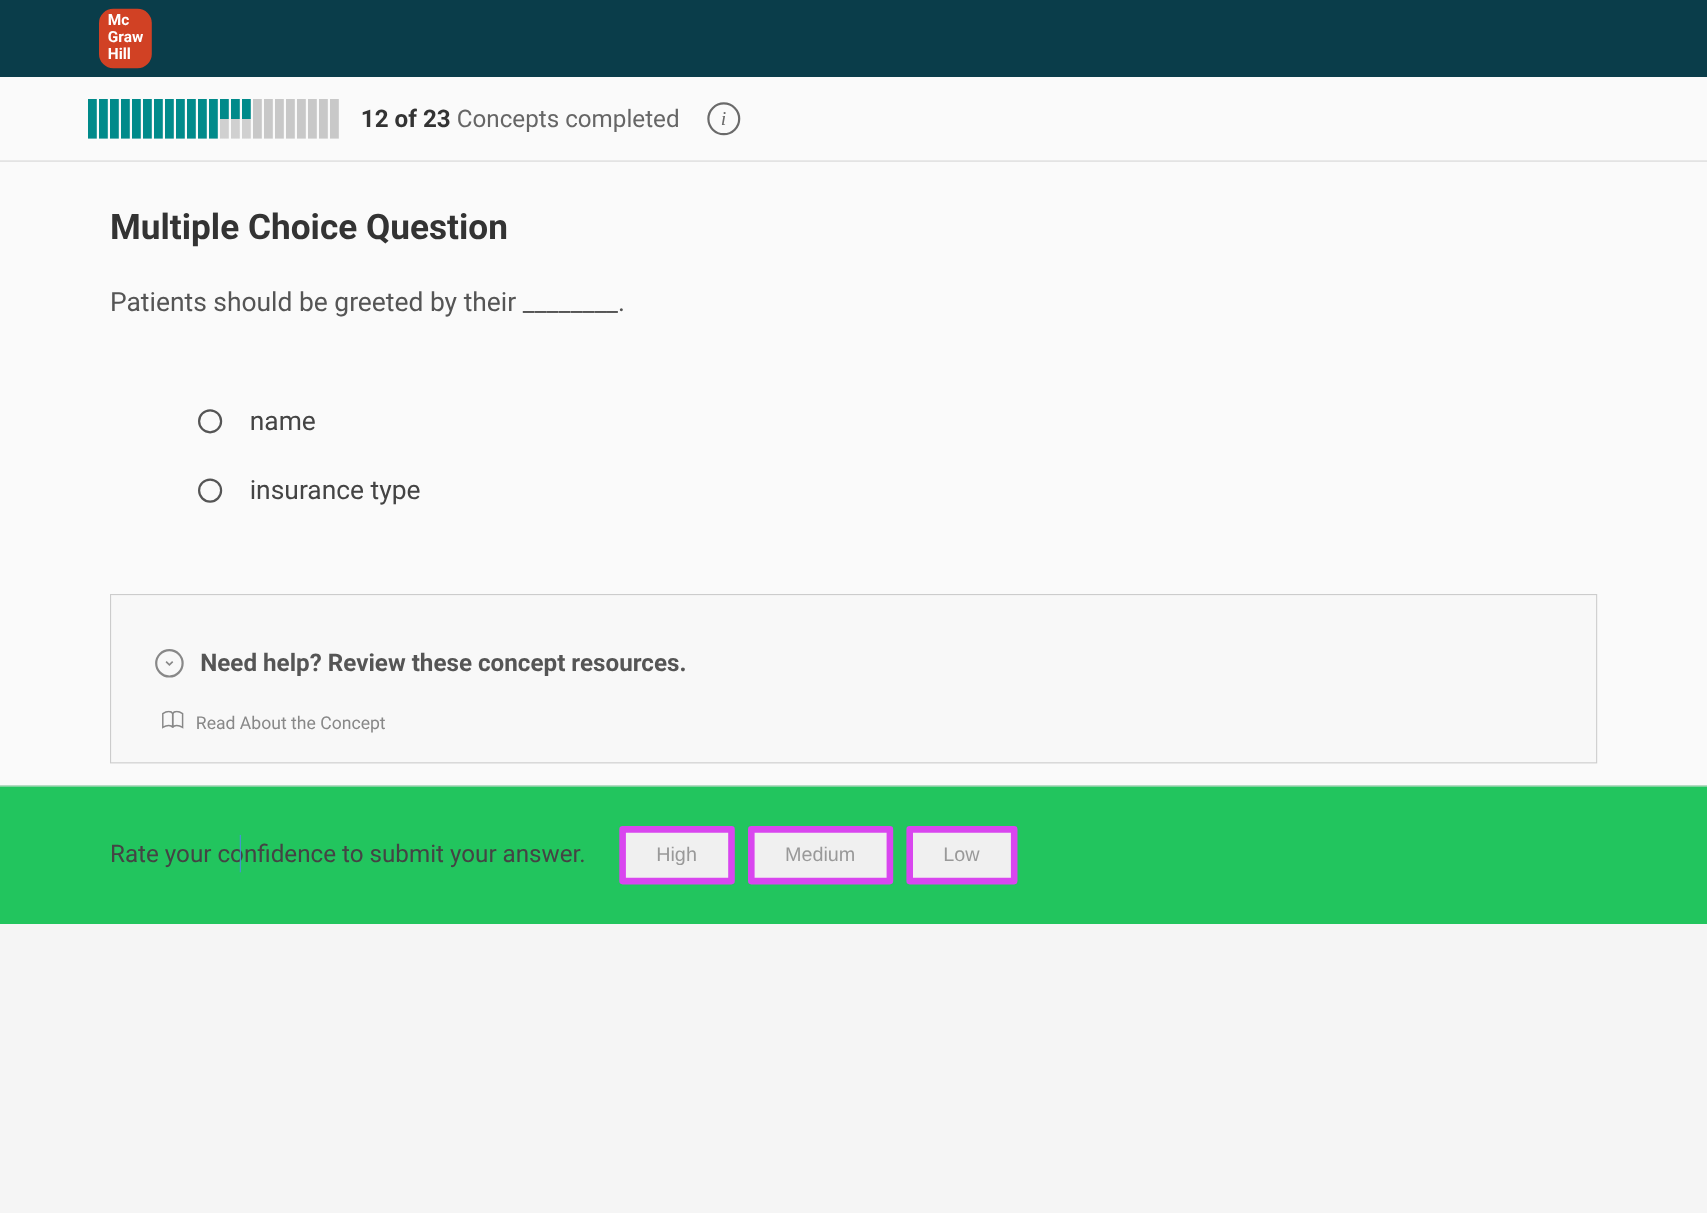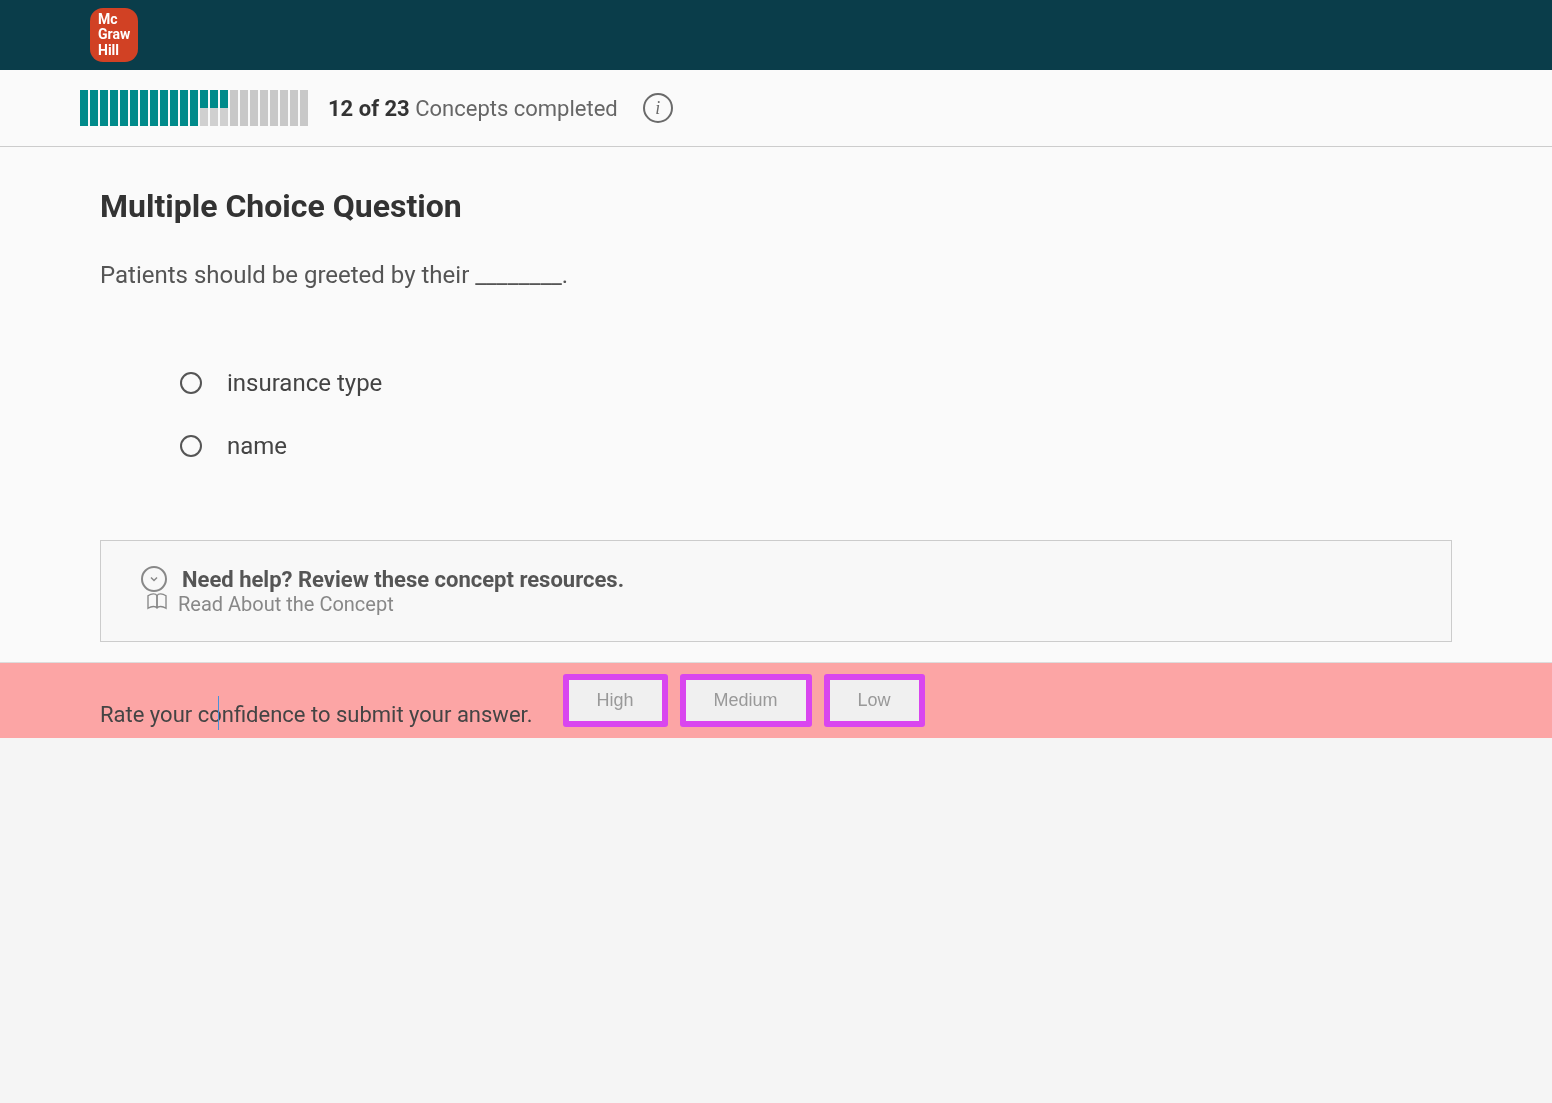--- a/index.html
+++ b/index.html
@@ -115,20 +115,21 @@
     .help-panel {
       margin: 80px 0 0;
       border: 1px solid #ccc;
       background: #f8f8f8;
       padding: 25px 40px;
     }
     .help-header {
       display: flex;
       align-items: center;
       cursor: pointer;
+      margin-top: 24px;
     }
     .chevron-circle {
       width: 26px;
       height: 26px;
       border: 2px solid #888;
       border-radius: 50%;
       display: flex;
       align-items: center;
       justify-content: center;
       margin-right: 15px;
@@ -136,35 +137,36 @@
     .chevron-circle svg {
       width: 12px;
       height: 12px;
     }
     .help-text {
       font-size: 22px;
       font-weight: 700;
       color: #555;
     }
     .read-about {
+      margin-top: 30px;
       padding-left: 5px;
-      font-size: 20px;
+      font-size: 16px;
       color: #888;
       display: flex;
       align-items: center;
       gap: 10px;
     }
     .book-icon {
       display: inline-block;
     }
     .footer-bar {
       display: flex;
-      align-items: flex-end;
-      padding: 11px 100px;
-      background: #fca5a5;
+      align-items: center;
+      padding: 36px 100px;
+      background: #22c55e;
       border-top: 1px solid #ddd;
     }
     .confidence-text {
       font-size: 22px;
       color: #444;
       margin-right: 30px;
     }
     .conf-btn {
       padding: 10px 28px;
       border: 6px solid #d946ef;
@@ -232,25 +234,25 @@
   <div class="info-icon">i</div>
 </div>
 
 <div class="main-content">
   <h1 class="question-title">Multiple Choice Question</h1>
   <p class="question-text">Patients should be greeted by their ________.</p>
 
   <div class="options" id="options-list">
       <div class="option">
         <span class="radio-circle"></span>
-        <span class="option-text">insurance type</span>
+        <span class="option-text">name</span>
       </div>
       <div class="option">
         <span class="radio-circle"></span>
-        <span class="option-text">name</span>
+        <span class="option-text">insurance type</span>
       </div>
     </div>
 
   <div class="help-panel">
     <div class="help-header">
       <span class="chevron-circle">
         <svg viewBox="0 0 24 24" fill="none" stroke="#888" stroke-width="3">
           <polyline points="6 9 12 15 18 9"></polyline>
         </svg>
       </span>

